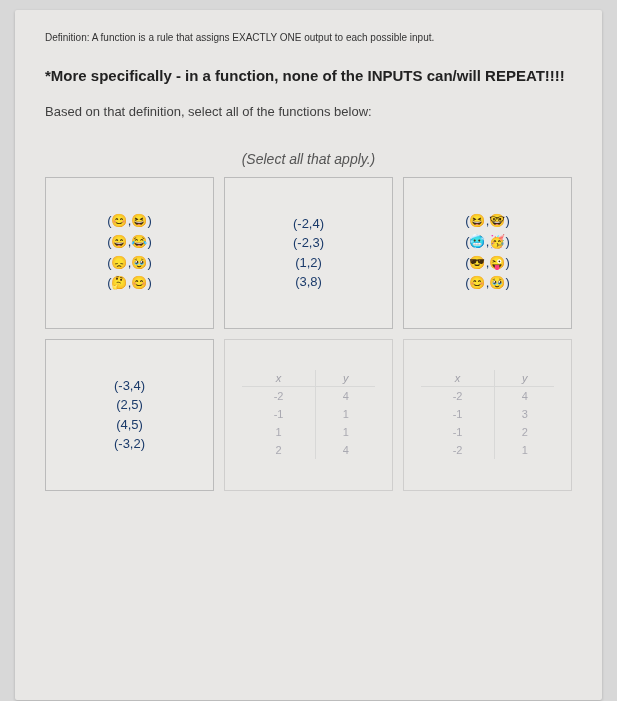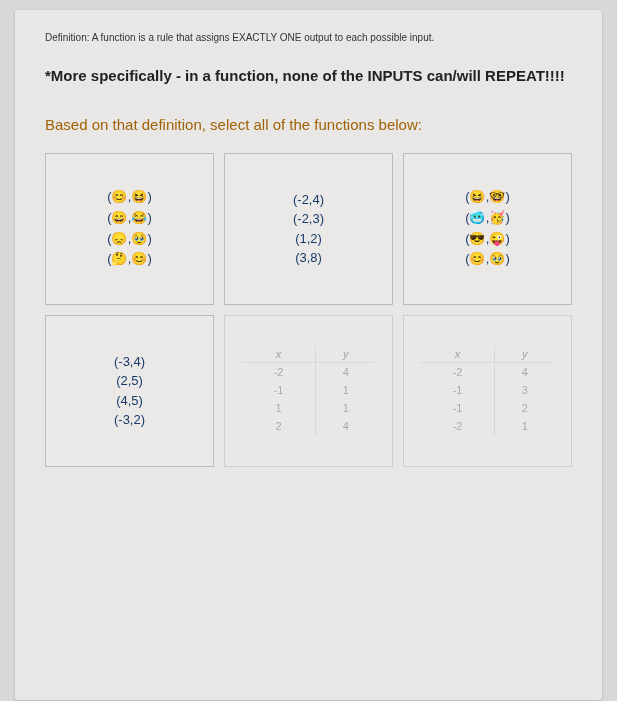--- a/index.html
+++ b/index.html
@@ -23,26 +23,26 @@
     color: #333;
     font-size: 10px;
     line-height: 1.5;
     margin-bottom: 20px;
   }
   .note {
     color: #222;
     font-size: 15px;
     font-weight: bold;
     line-height: 1.5;
-    margin-bottom: 28px;
+    margin-bottom: 16px;
   }
   .prompt {
-    color: #a16207;
-    font-size: 15px;
-    margin-bottom: 20px;
+    color: #404040;
+    font-size: 13px;
+    margin-bottom: 32px;
   }
   .select-hint {
     text-align: center;
     font-style: italic;
     color: #555;
     font-size: 14px;
     margin-bottom: 10px;
   }
   .options-grid {
     display: grid;
@@ -100,20 +100,21 @@
 <body>
 
 <div class="page">
 
   <div class="definition">Definition: A function is a rule that assigns EXACTLY ONE output to each possible input.</div>
 
   <div class="note">*More specifically - in a function, none of the INPUTS can/will REPEAT!!!!</div>
 
   <div class="prompt">Based on that definition, select all of the functions below:</div>
 
+  <div class="select-hint">(Select all that apply.)</div>
 
   <div class="options-grid">
 
     <div class="option-box">
       <div class="emoji-pair">(😊,😆)</div>
       <div class="emoji-pair">(😄,😂)</div>
       <div class="emoji-pair">(😞,🥹)</div>
       <div class="emoji-pair">(🤔,😊)</div>
     </div>
 

